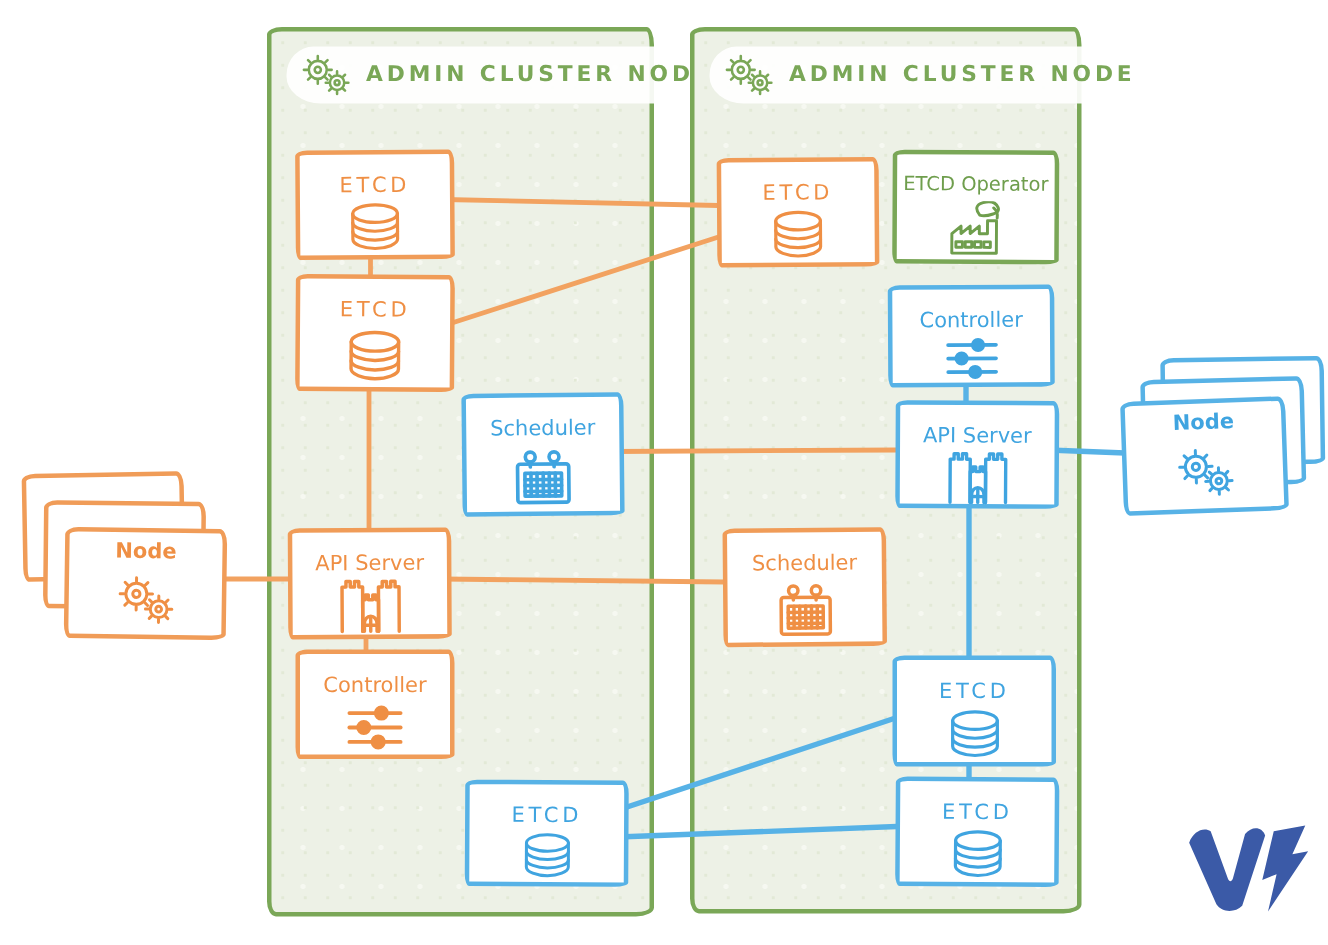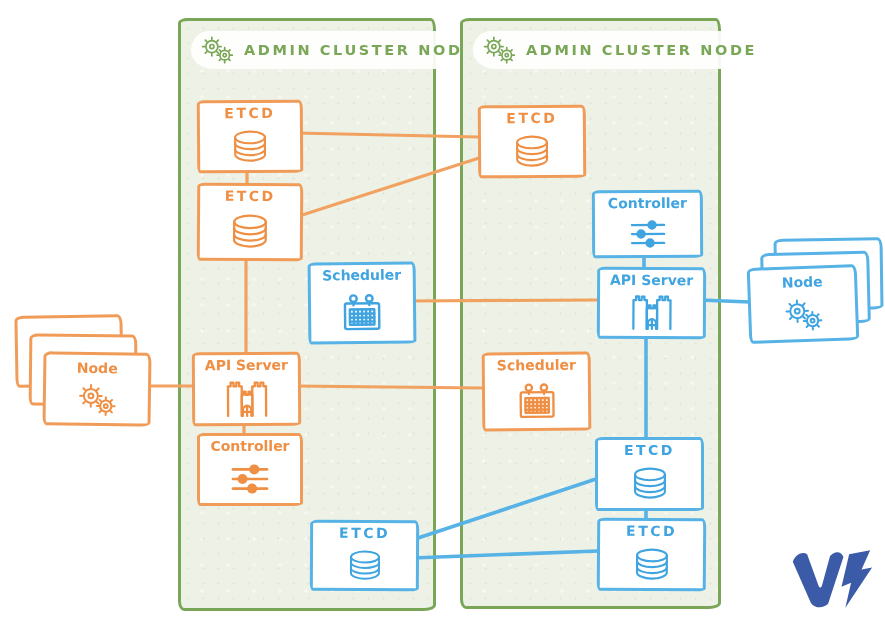--- a/index.html
+++ b/index.html
@@ -28,21 +28,21 @@
   }
   .cluster-title{
     color:#7aa757;font-weight:bold;font-size:14.5px;letter-spacing:2.6px;white-space:nowrap;
   }
   
   .comp{
     position:absolute;z-index:3;background:#ffffff;
     border-radius:8px 4px 9px 3px / 4px 9px 3px 8px;
     display:flex;flex-direction:column;align-items:center;
   }
-  .comp .comp-label{margin-top:2px;font-size:14px;font-weight:bold;white-space:nowrap;}
+  .comp .comp-label{margin-top:13px;font-size:14px;font-weight:normal;white-space:nowrap;}
   .comp .comp-icon{flex:1;display:flex;align-items:center;justify-content:center;margin-top:1px;}
   .orange{border:3px solid #f09c58;color:#ef8f44;}
   .blue{border:3px solid #57b2e6;color:#3fa4e0;}
   .greenbox{border:3px solid #7aa757;color:#6f9e4d;}
   .etcd-label{letter-spacing:2.5px;font-size:15px;}
   
   .card{
     position:absolute;background:#ffffff;
     border-radius:9px 5px 10px 4px / 5px 10px 4px 9px;
     display:flex;flex-direction:column;align-items:center;
@@ -213,20 +213,28 @@
 
   <div class="comp orange" style="left:478px;top:105px;width:102px;height:67px;transform:rotate(-.4deg)">
     <div class="comp-label etcd-label">ETCD</div>
     <div class="comp-icon">
         <svg class="icon" width="40" height="33" viewBox="0 0 36 31">
           <use href="#sym-db"></use>
         </svg>
       </div>
   </div>
 
+  <div class="comp greenbox" style="left:595px;top:100px;width:105px;height:70px;transform:rotate(.3deg)">
+    <div class="comp-label" style="font-size:13px">ETCD Operator</div>
+    <div class="comp-icon">
+        <svg class="icon" width="44" height="37" viewBox="0 0 40 34" style="stroke-width:1.8">
+          <use href="#sym-factory"></use>
+        </svg>
+      </div>
+  </div>
 
   <div class="comp blue" style="left:592px;top:190px;width:105px;height:62px;transform:rotate(-.3deg)">
     <div class="comp-label">Controller</div>
     <div class="comp-icon">
         <svg class="icon" width="44" height="30" viewBox="0 0 40 30" style="stroke-width:2.4">
           <use href="#sym-sliders"></use>
         </svg>
       </div>
   </div>
 

